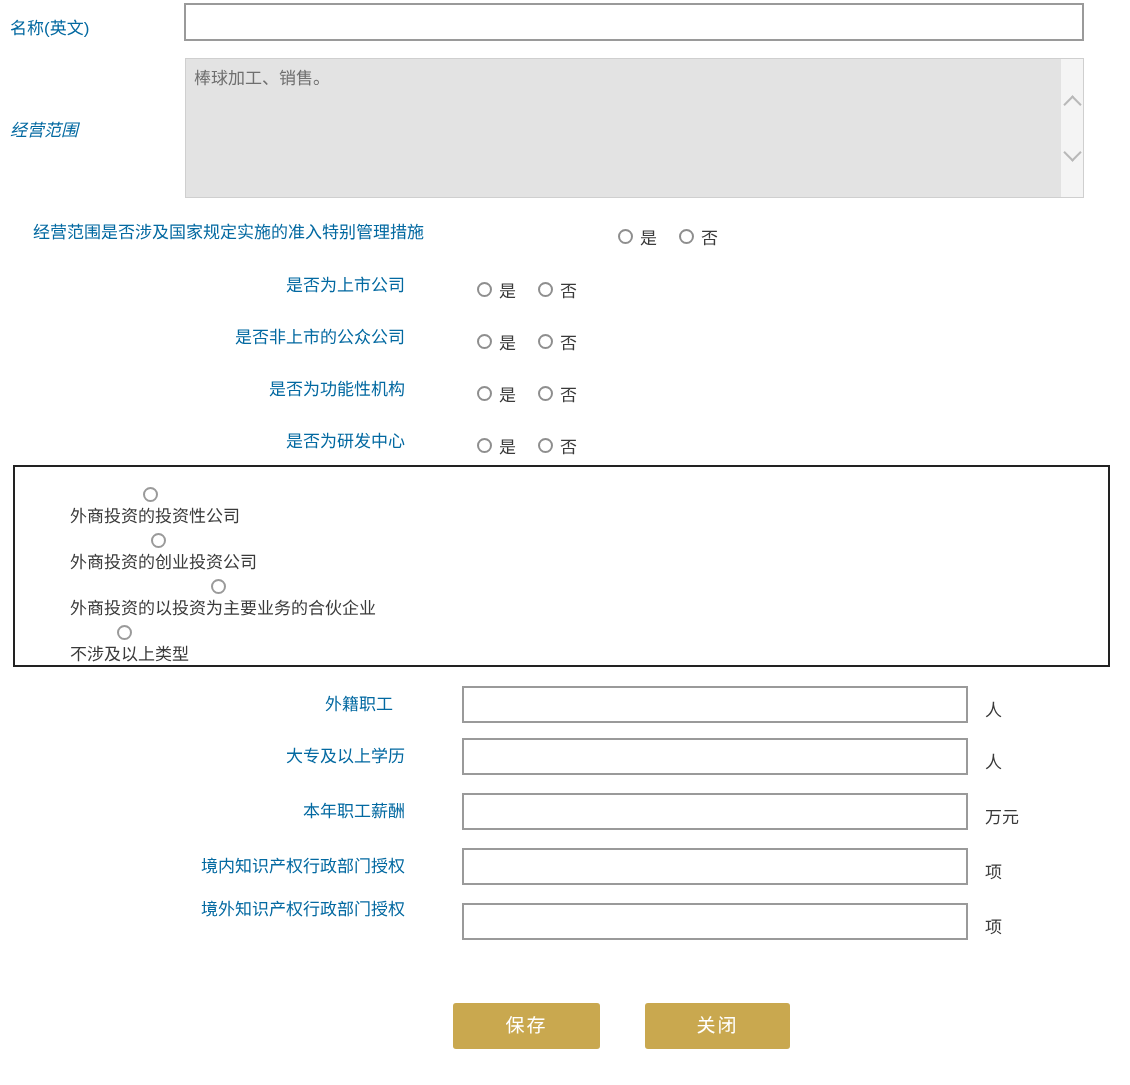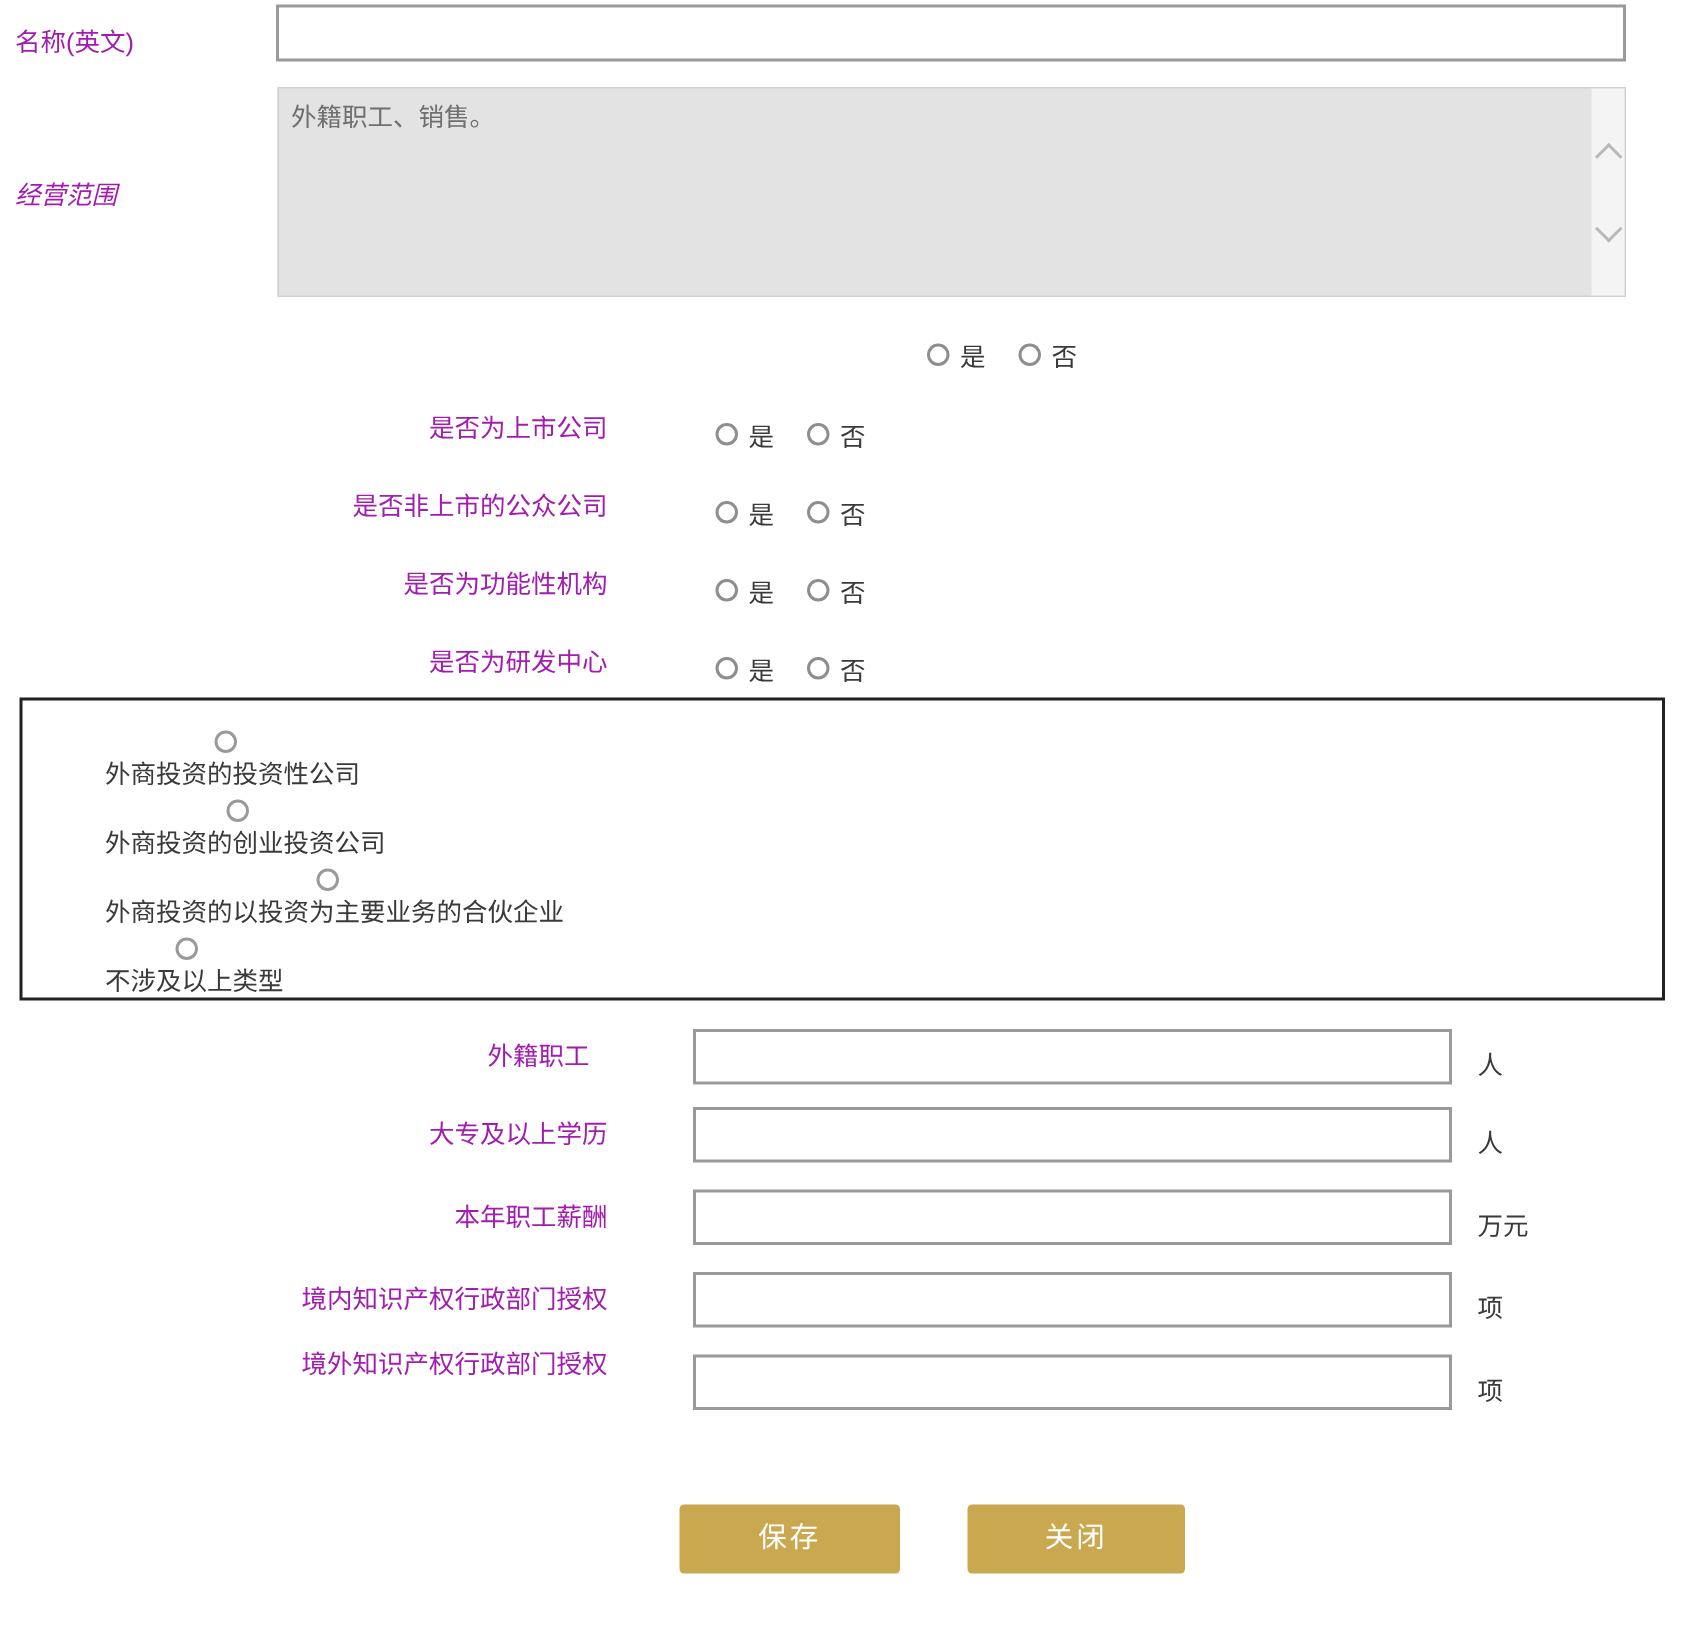--- a/index.html
+++ b/index.html
@@ -20,21 +20,21 @@
   .page {
     position: relative;
     width: 1130px;
     height: 1085px;
   }
 
   
   .lbl {
     position: absolute;
     font-size: 17px;
-    color: #a21caf;
+    color: #0369a1;
     white-space: nowrap;
     line-height: 1;
   }
   .lbl-right {
     text-align: right;
     font-family: Liberation Serif, serif;
   }
 
   
   .tinput {
@@ -187,31 +187,32 @@
 <body>
 
 <div class="page">
 
   <div class="lbl" style="left:10px; top:20px;">名称(英文)</div>
   <input class="tinput" type="text" style="left: 184px; top: 3px; width: 900px; height: 38px;" value="">
 
   <div class="lbl" style="left:10px; top:122px;font-style:italic;">经营范围</div>
 
   <div class="scope-wrap">
-    <div class="scope-text">外籍职工、销售。</div>
+    <div class="scope-text">棒球加工、销售。</div>
     <div class="scope-scroll">
       <div class="arrow up">
         <span class="chev up"></span>
       </div>
       <div class="arrow down">
         <span class="chev down"></span>
       </div>
     </div>
   </div>
 
+  <div class="lbl" style="left:33px; top:224px;">经营范围是否涉及国家规定实施的准入特别管理措施</div>
   <div class="radio-grp" style="left:618px; top:224px;">
     <span class="radio-opt">
       <span class="radio-dot"></span>
       <span class="radio-txt">是</span>
     </span>
     <span class="radio-gap"></span>
     <span class="radio-opt">
       <span class="radio-dot"></span>
       <span class="radio-txt">否</span>
     </span>

